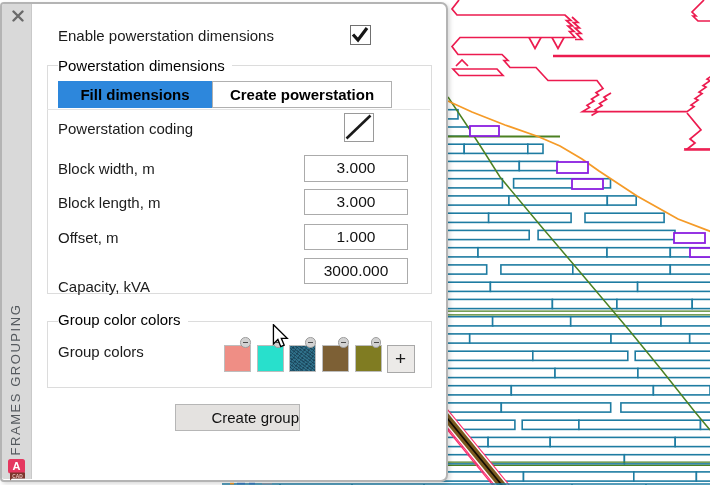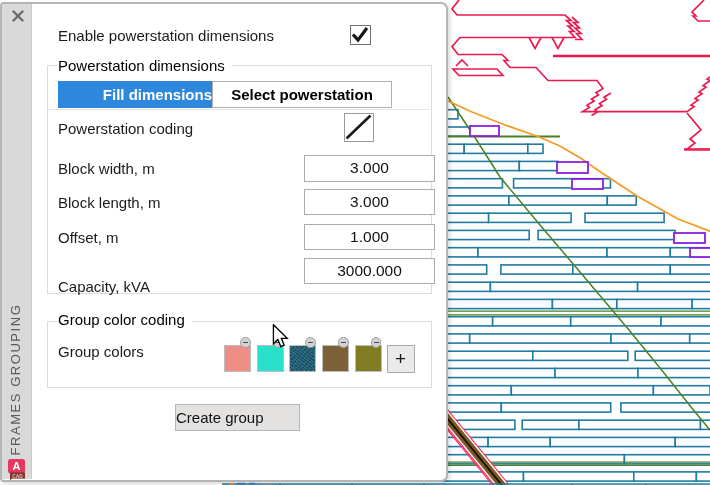--- a/index.html
+++ b/index.html
@@ -8,38 +8,38 @@
 border:2px solid #b4b4b4;border-radius:4px 7px 7px 4px;box-sizing:border-box;
 box-shadow:2px 2px 4px rgba(0,0,0,.15);z-index:5}
 #titlebar{position:absolute;left:2px;top:4px;width:29px;height:475px;background:#d9d9d9;
 border-right:1px solid #c9c9c9;z-index:6;border-radius:2px 0 0 2px}
 #vtext{position:absolute;left:-61px;top:370px;width:154px;height:17px;z-index:12;white-space:nowrap;
 transform:rotate(-90deg);font-size:13px;letter-spacing:1.55px;color:#555a5f;text-align:left}
 .lbl{position:absolute;font-size:15px;color:#1b1b1b;z-index:12;white-space:nowrap}
 .hdr{position:absolute;font-size:15px;font-weight:normal;color:#000;z-index:12;
 background:#fff;padding-right:7px;white-space:nowrap}
 .gbox{position:absolute;border:1px solid #dcdcdc;z-index:10}
-.inp{position:absolute;left:304px;width:131px;height:26.5px;border:1.5px solid #ababab;
+.inp{position:absolute;left:304px;width:104px;height:26.5px;border:1.5px solid #ababab;
 box-sizing:border-box;background:#fff;z-index:12;font-size:15.5px;color:#111;
 text-align:center;line-height:24px}
 #tabs{position:absolute;left:58px;top:81px;width:358px;height:27px;z-index:12;display:flex}
-#tab1{width:154px;background:#2d87dc;color:#ffffff;font-weight:bold;font-size:15px;
-text-align:right;line-height:27px}
+#tab1{width:154px;background:#2d87dc;color:#000000;font-weight:bold;font-size:15px;
+text-align:center;line-height:27px}
 #tab2{width:180px;background:#fff;color:#000;font-weight:bold;font-size:15px;
 text-align:center;line-height:25px;border:1px solid #b0b0b0;box-sizing:border-box}
 .sw{position:absolute;top:345px;width:27px;height:27px;border:1px solid #bdbdbd;
 box-sizing:border-box;z-index:12}
 .minus{position:absolute;top:337px;width:10.5px;height:10.5px;border-radius:50%;
 background:#d2d2d2;border:1px solid #9e9e9e;box-sizing:border-box;z-index:13}
 .minus span{position:absolute;left:2px;top:3.9px;width:4.8px;height:1.5px;background:#4a4a4a}
 #plusbtn{position:absolute;left:386.5px;top:345px;width:28px;height:28px;background:#eceae8;
 border:1px solid #a8a8a8;box-sizing:border-box;z-index:12;font-size:19px;text-align:center;
 line-height:25px;color:#1a1a1a}
 #createbtn{position:absolute;left:175px;top:404px;width:125px;height:27px;background:#e4e2e0;
-border:1px solid #b6b6b6;box-sizing:border-box;z-index:12;font-size:15px;text-align:left;
+border:1px solid #b6b6b6;box-sizing:border-box;z-index:12;font-size:15px;text-align:right;
 line-height:25px;color:#111}
 .sep{position:absolute;background:#e4e4e4;z-index:11}
 .cb{position:absolute;left:350px;top:25px;width:21px;height:20px;border:1px solid #707070;
 box-sizing:border-box;background:#fff;z-index:11}
 </style></head>
 <body>
 <svg id="cad" width="710" height="485" viewBox="0 0 710 485">
 <defs>
       <clipPath id="barclip">
         <polygon points="438,96.5 472,112 505,125 538,136.5 560,146 582,159 599,171 637,196 678,219 712,232 716,235 716,500 432,500"></polygon>
@@ -169,24 +169,24 @@
 <text x="11.5" y="19.8" font-family="Liberation Sans, sans-serif" font-size="4.8" font-weight="bold" fill="#e8c0bb" text-anchor="middle">CAD</text>
 </svg>
 <div class="cb"></div>
 <svg width="24" height="24" viewBox="0 0 24 24" style="position:absolute;left:348px;top:22px;z-index:12">
 <path d="M5,12.5 L10,18 L19,6" fill="none" stroke="#151515" stroke-width="3.2"></path>
 </svg>
 <div class="gbox" style="left:47px;top:65px;width:383px;height:227px"></div>
 <div class="gbox" style="left:47px;top:321px;width:383px;height:65px"></div>
 <div class="sep" style="left:47px;top:108.5px;width:383px;height:1px"></div>
 <div class="hdr" style="left:58px;top:56.5px">Powerstation dimensions</div>
-<div class="hdr" style="left:58px;top:311px">Group color coding</div>
+<div class="hdr" style="left:58px;top:311px">Group color colors</div>
 <div id="tabs">
     <div id="tab1">Fill dimensions</div>
-    <div id="tab2">Select powerstation</div>
+    <div id="tab2">Create powerstation</div>
   </div>
 <div style="position:absolute;left:344px;top:113px;width:30px;height:29px;border:1.5px solid #9a9a9a;box-sizing:border-box;background:#fff;z-index:12">
 <svg width="27" height="26" viewBox="0 0 27 26">
       <path d="M1.5,24.5 L25.5,1.5" stroke="#1a1a1a" stroke-width="2.6"></path>
     </svg>
 </div>
 <div class="lbl" style="left:58px;top:26.5px">Enable powerstation dimensions</div>
 <div class="lbl" style="left:58px;top:119.5px">Powerstation coding</div>
 <div class="lbl" style="left:58px;top:160px">Block width, m</div>
 <div class="lbl" style="left:58px;top:193.5px">Block length, m</div>

